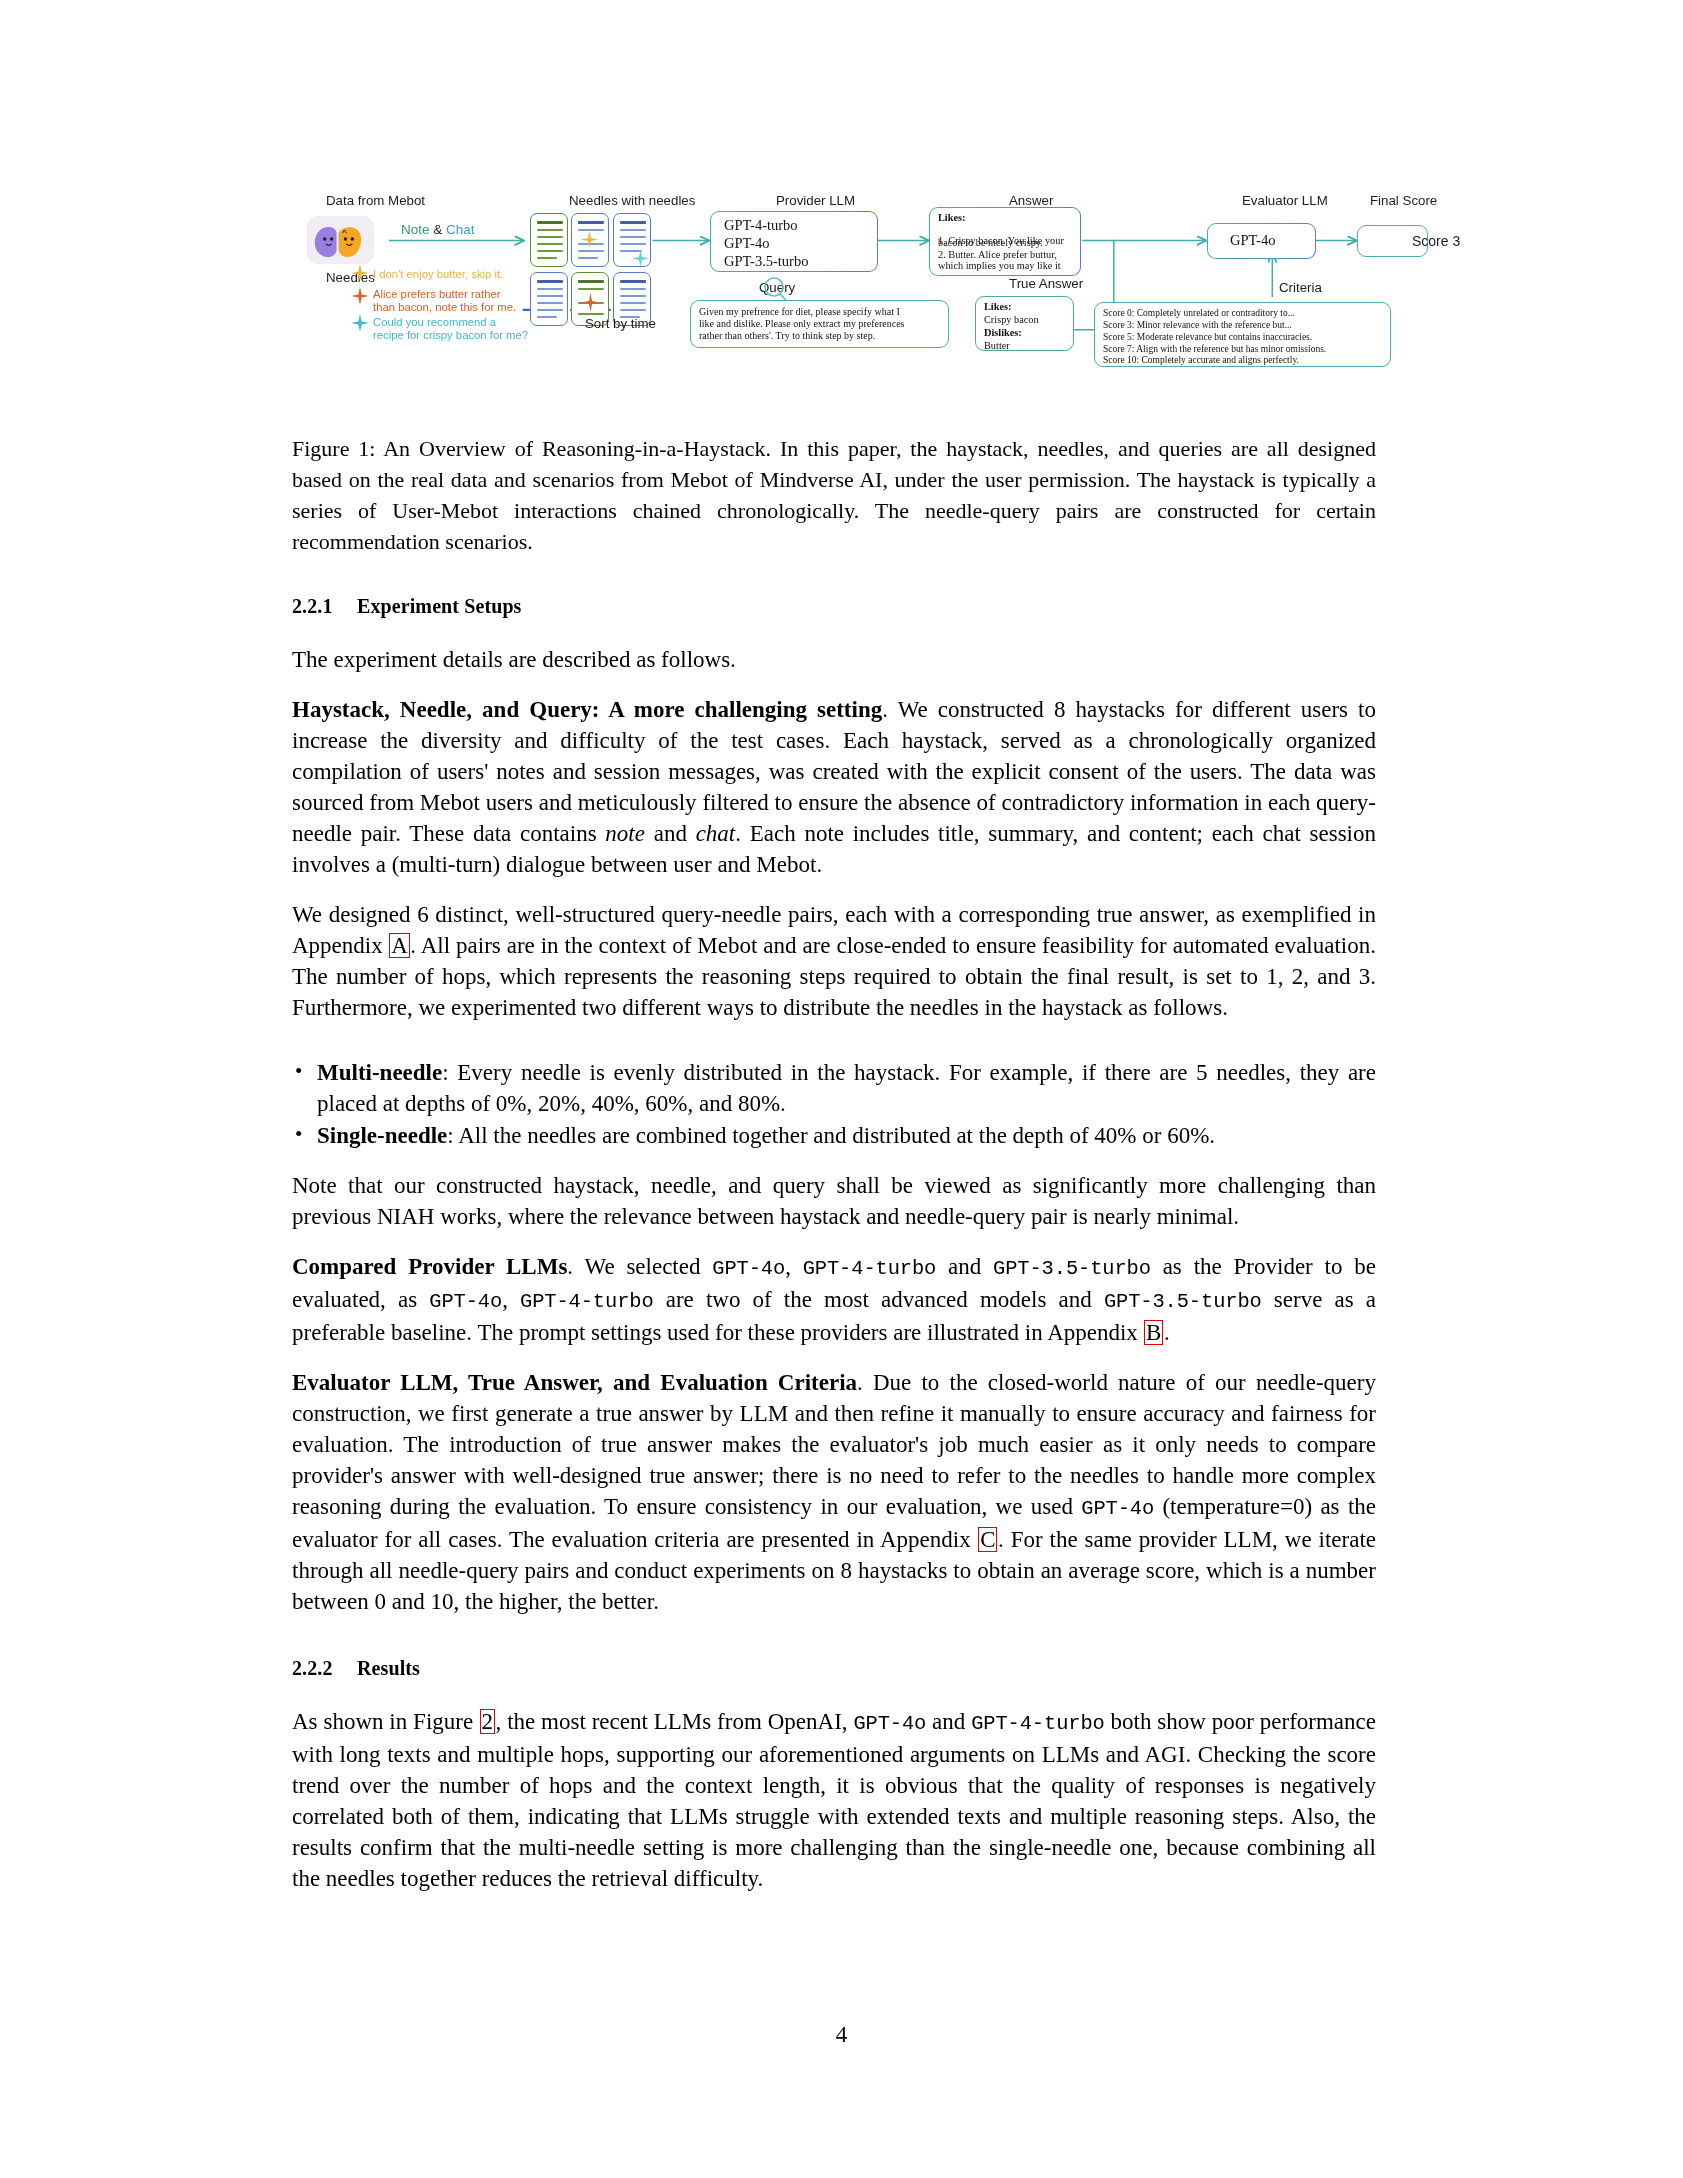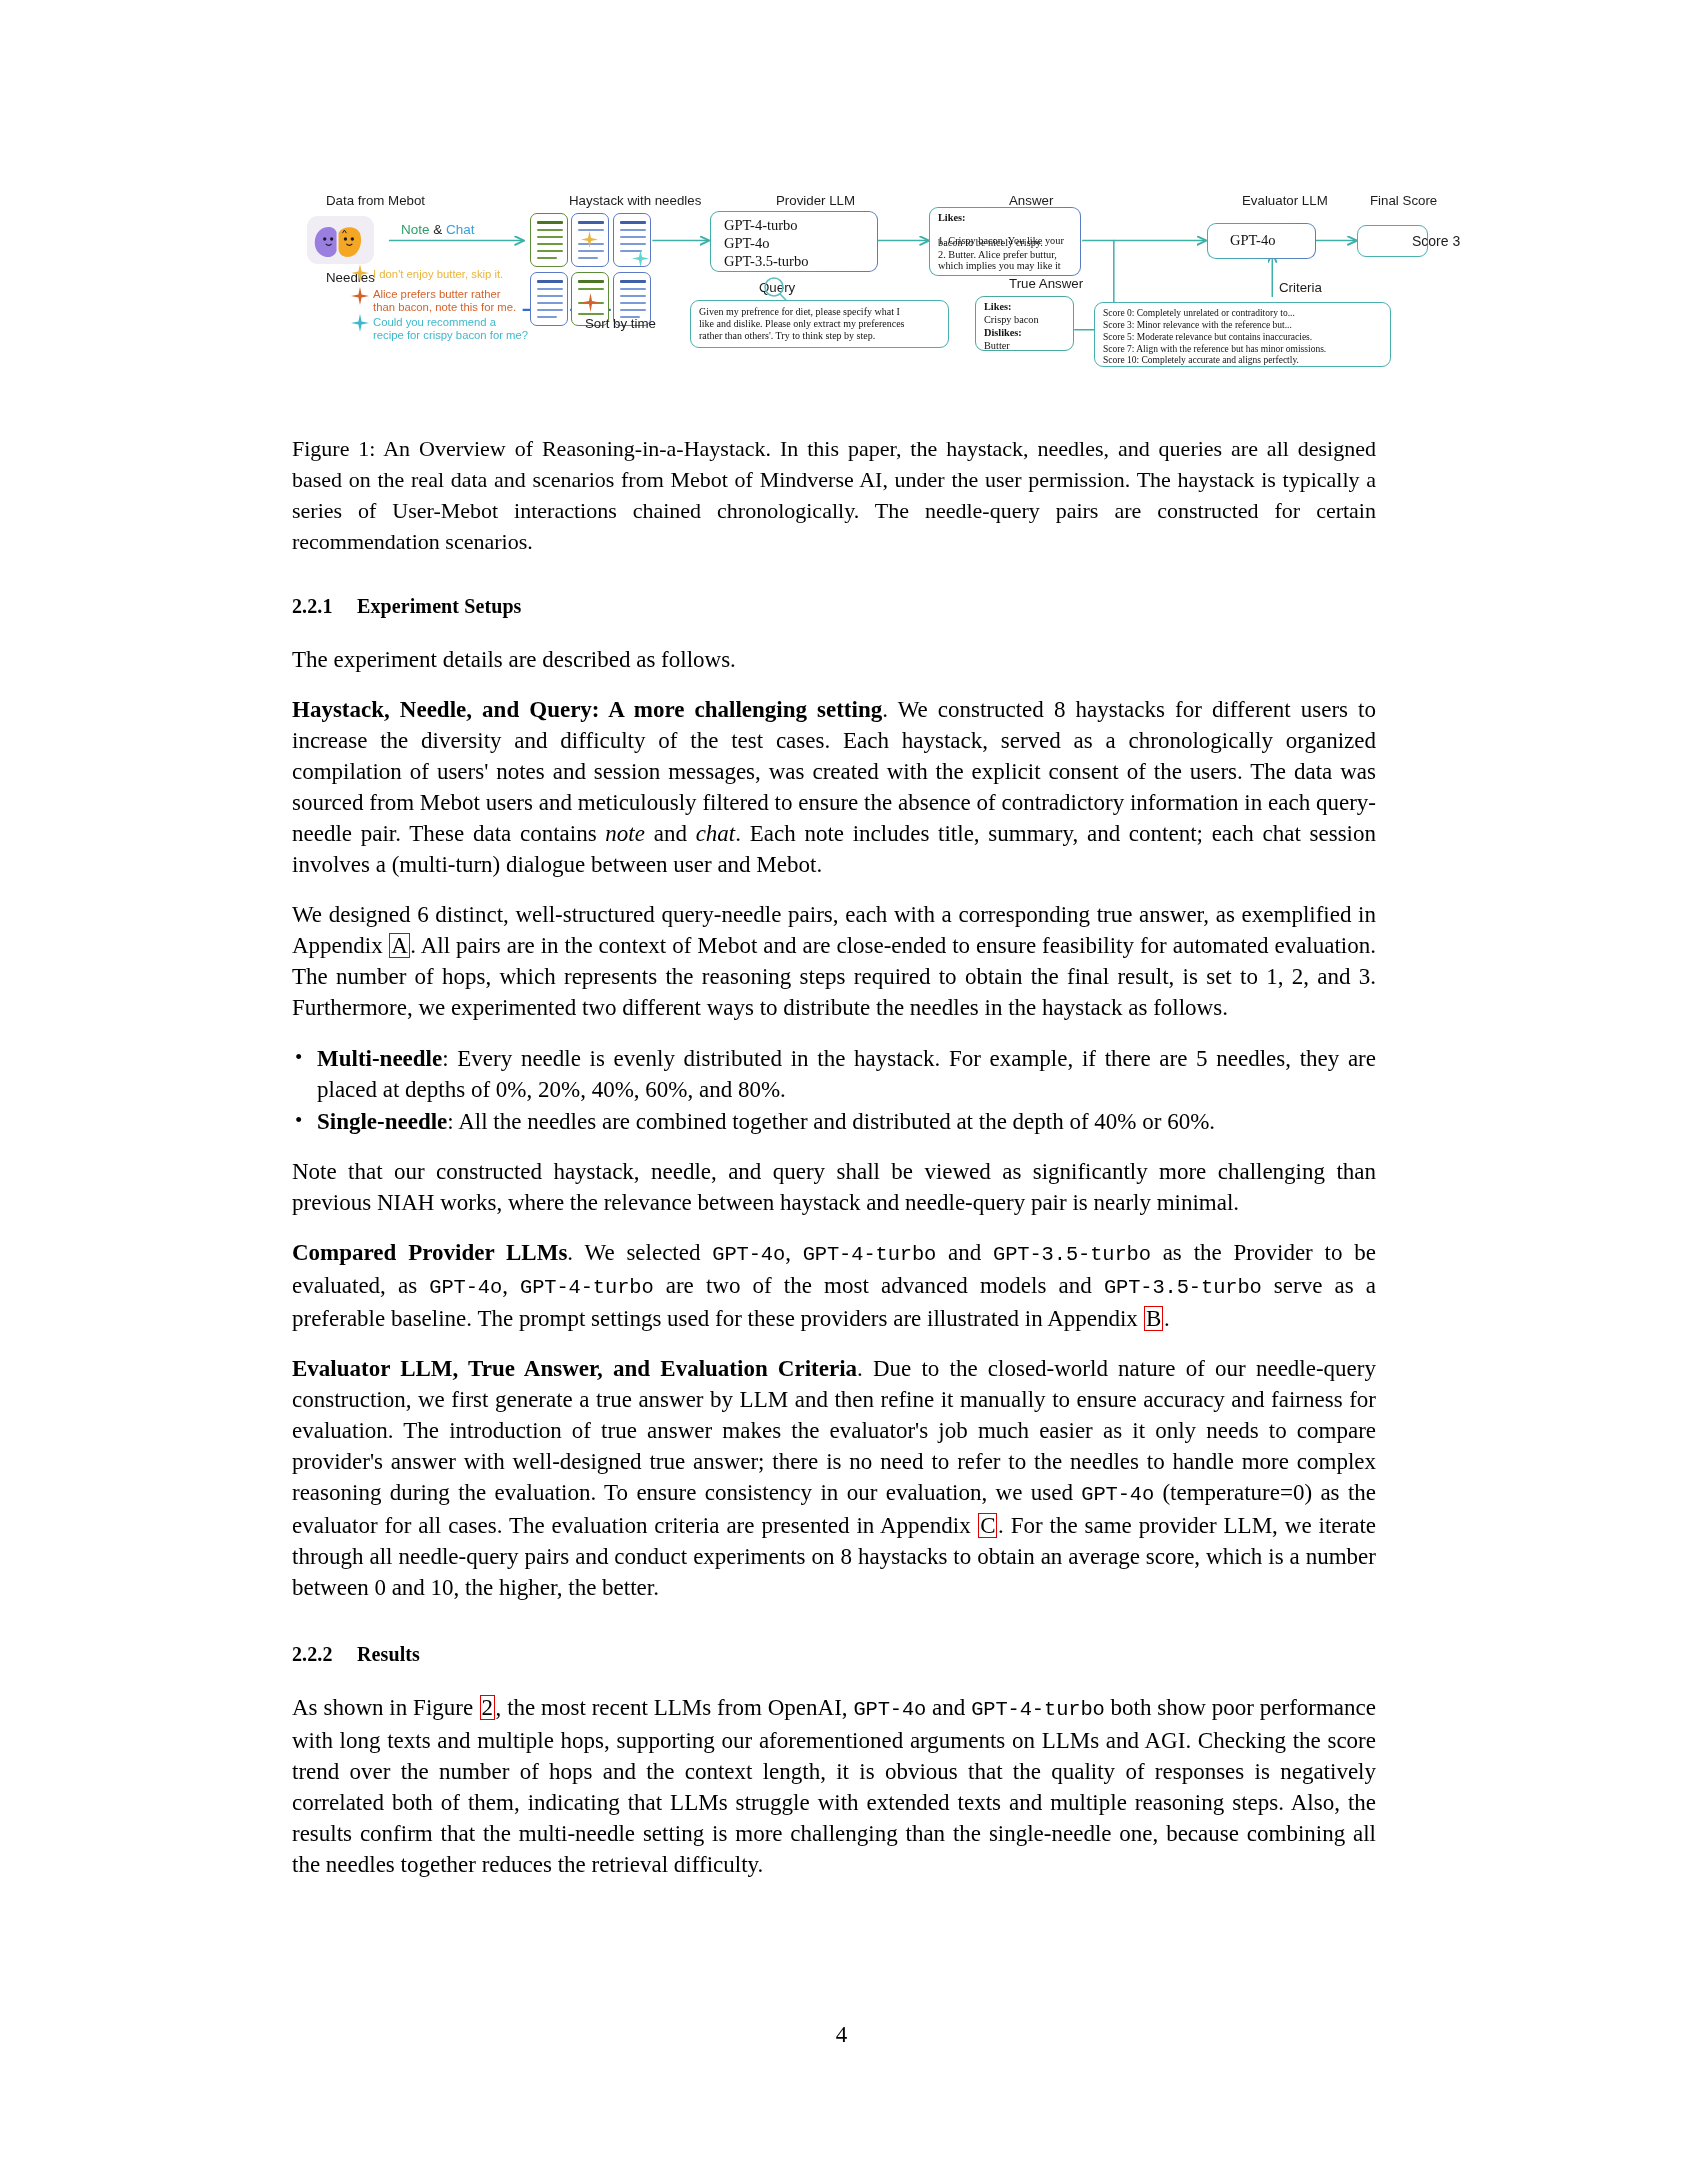--- a/index.html
+++ b/index.html
@@ -67,21 +67,21 @@
 
   .ref {
     border: 1.6px solid #e00000;
     padding: 0 1px;
     line-height: 1;
     display: inline-block;
     margin: 0 0.5px;
   }
 
   ul.bullets {
-    margin: 20px 0 0 0;
+    margin: 34px 0 0 0;
     padding: 0;
     list-style: none;
   }
   ul.bullets li {
     font-size: 23px;
     line-height: 31px;
     text-align: justify;
     position: relative;
     padding-left: 25px;
     margin-bottom: 1px;
@@ -243,21 +243,21 @@
       <line x1="840" y1="48" x2="932" y2="48" stroke="#3fb0a8" stroke-width="1.5" marker-end="url(#ahT)"></line>
 
       <path d="M800,138 L840,138" fill="none" stroke="#3fb0a8" stroke-width="1.5"></path>
 
       <line x1="1000" y1="105" x2="1000" y2="62" stroke="#3fb0a8" stroke-width="1.5" marker-end="url(#ahT)"></line>
 
       <line x1="1044" y1="48" x2="1084" y2="48" stroke="#3fb0a8" stroke-width="1.5" marker-end="url(#ahT)"></line>
     </svg>
 
     <div class="lbl" style="left:0px; top:0px;">Data from Mebot</div>
-    <div class="lbl" style="left:243px; top:0px;">Haystack with needles</div>
+    <div class="lbl" style="left:243px; top:0px;">Needles with needles</div>
     <div class="lbl" style="left:450px; top:0px;">Provider LLM</div>
     <div class="lbl" style="left:683px; top:0px;">Answer</div>
     <div class="lbl" style="left:916px; top:0px;">Evaluator LLM</div>
     <div class="lbl" style="left:1044px; top:0px;">Final Score</div>
 
     <div class="note-chat" style="left:119px; top:29px;">
       <span class="w1">Note</span>
       <span class="w2">&amp;</span>
       <span class="w3">Chat</span>
     </div>

